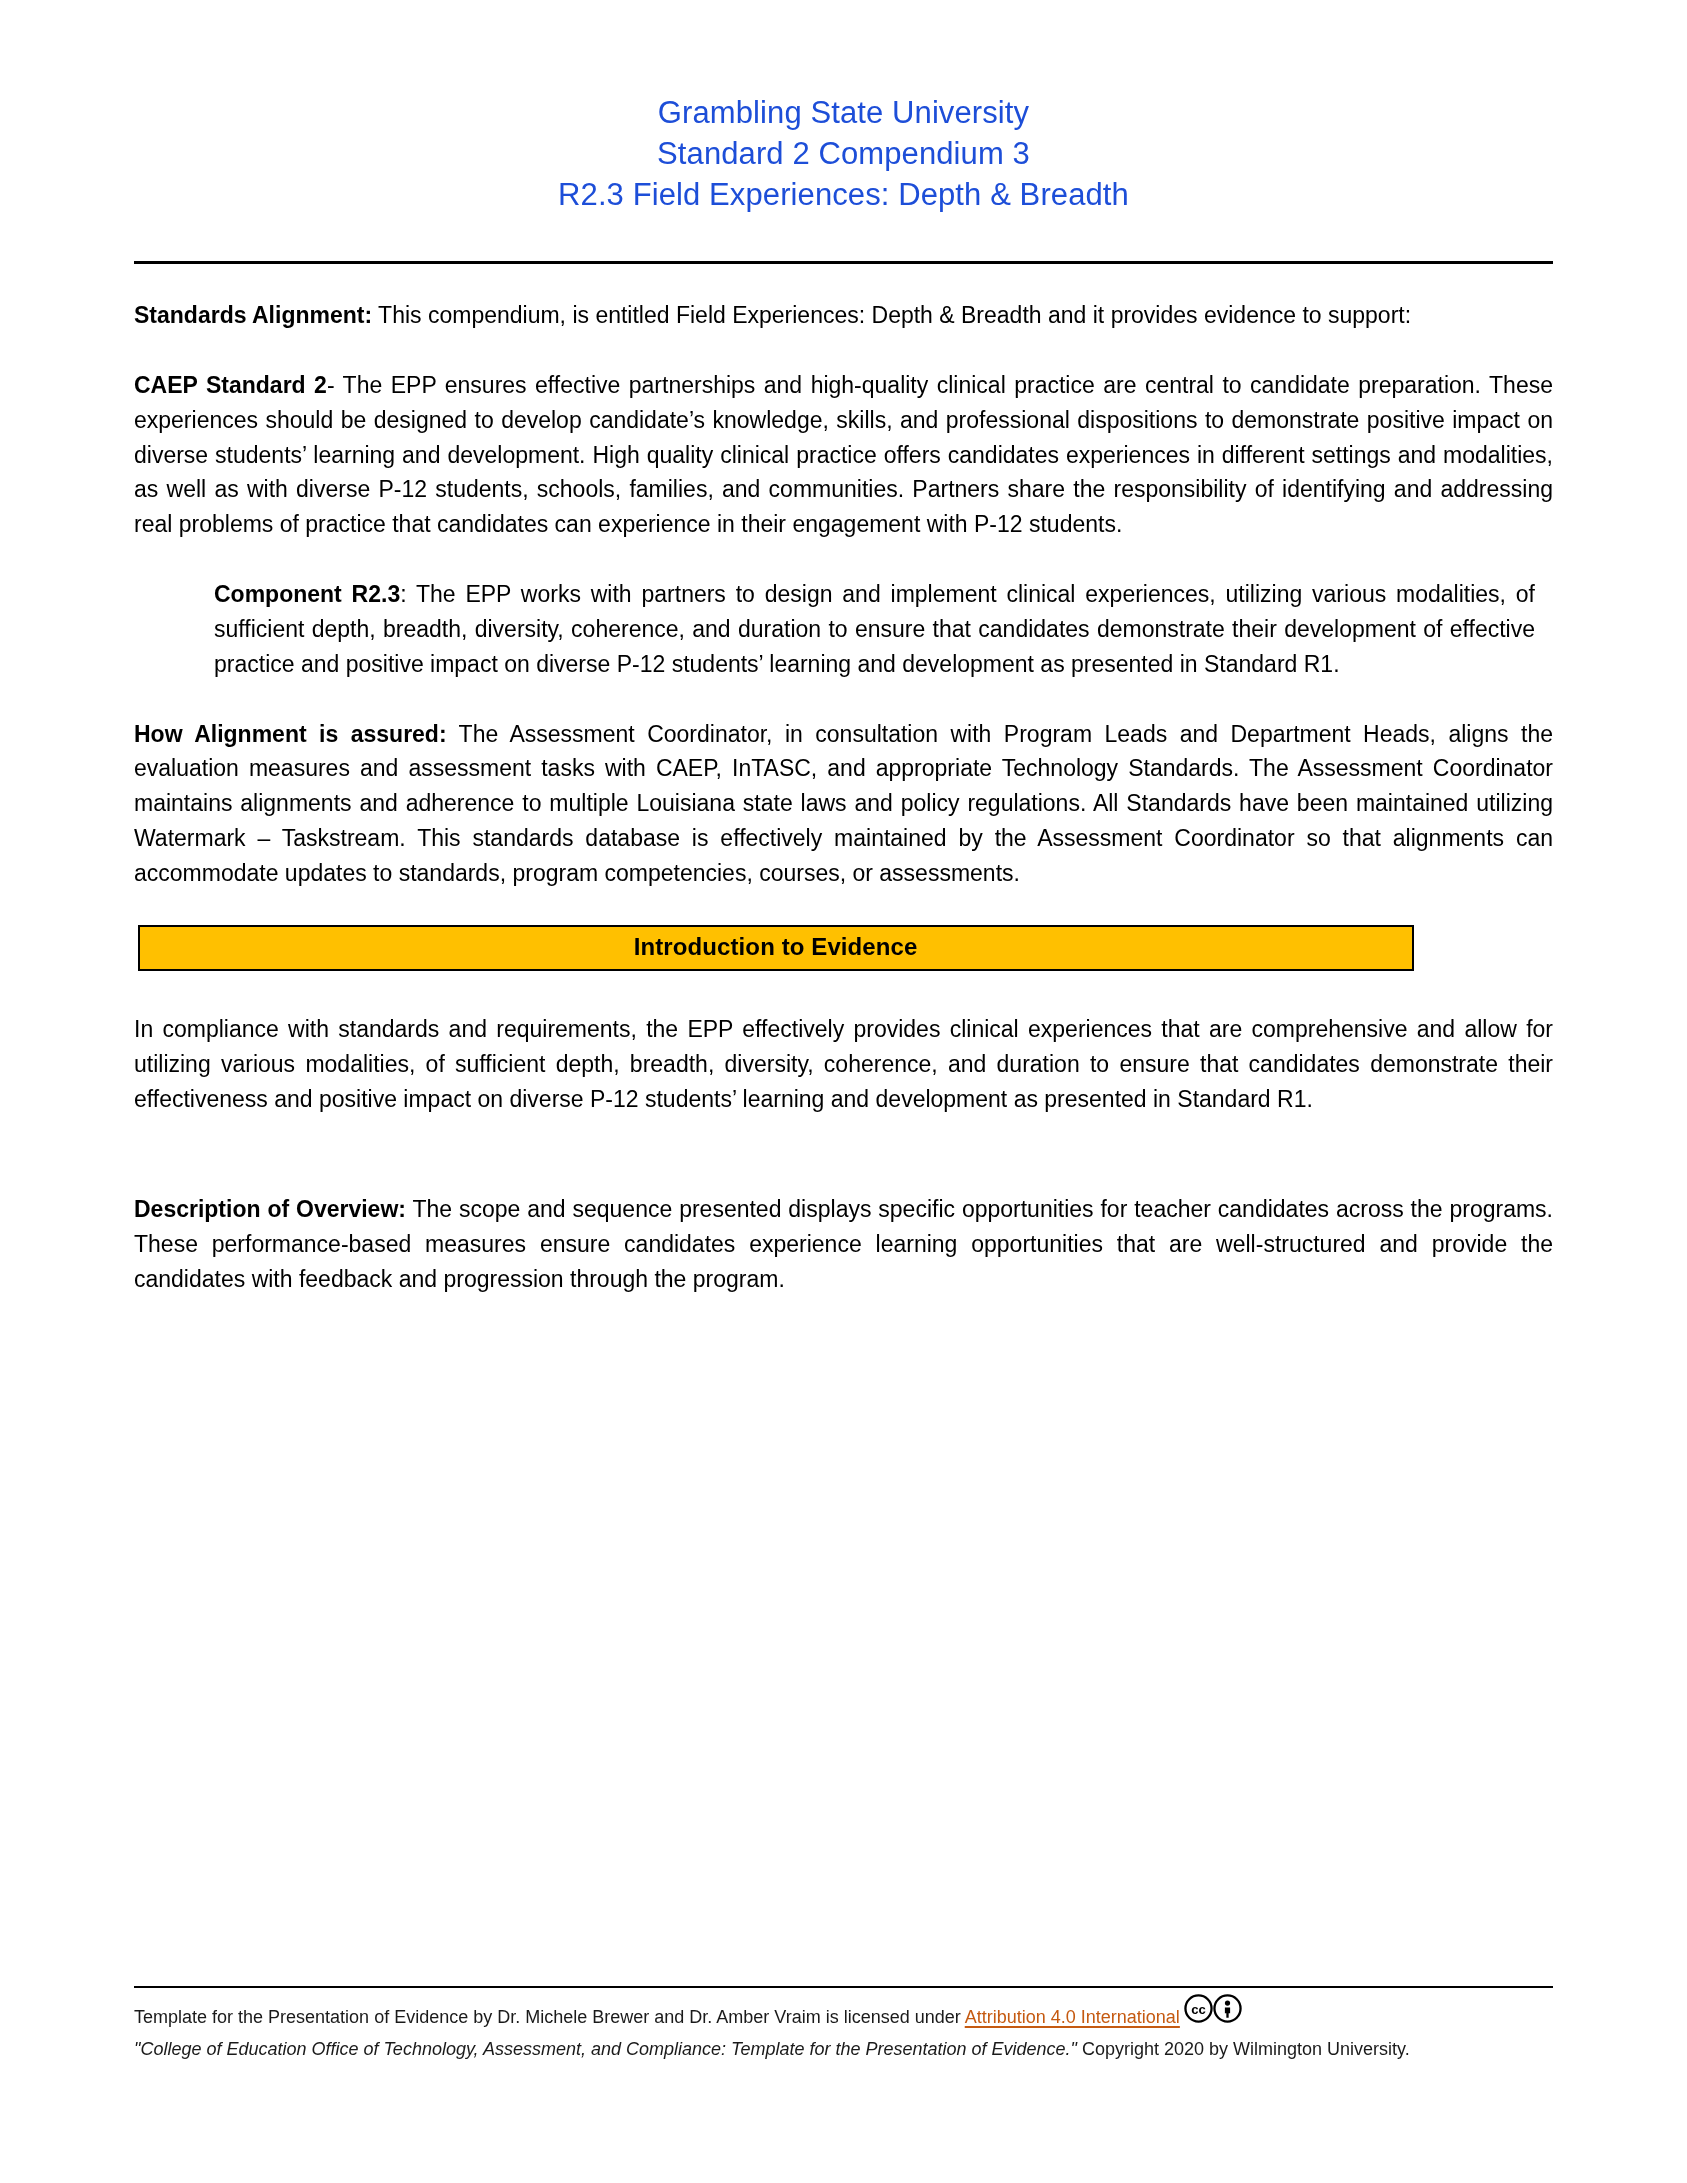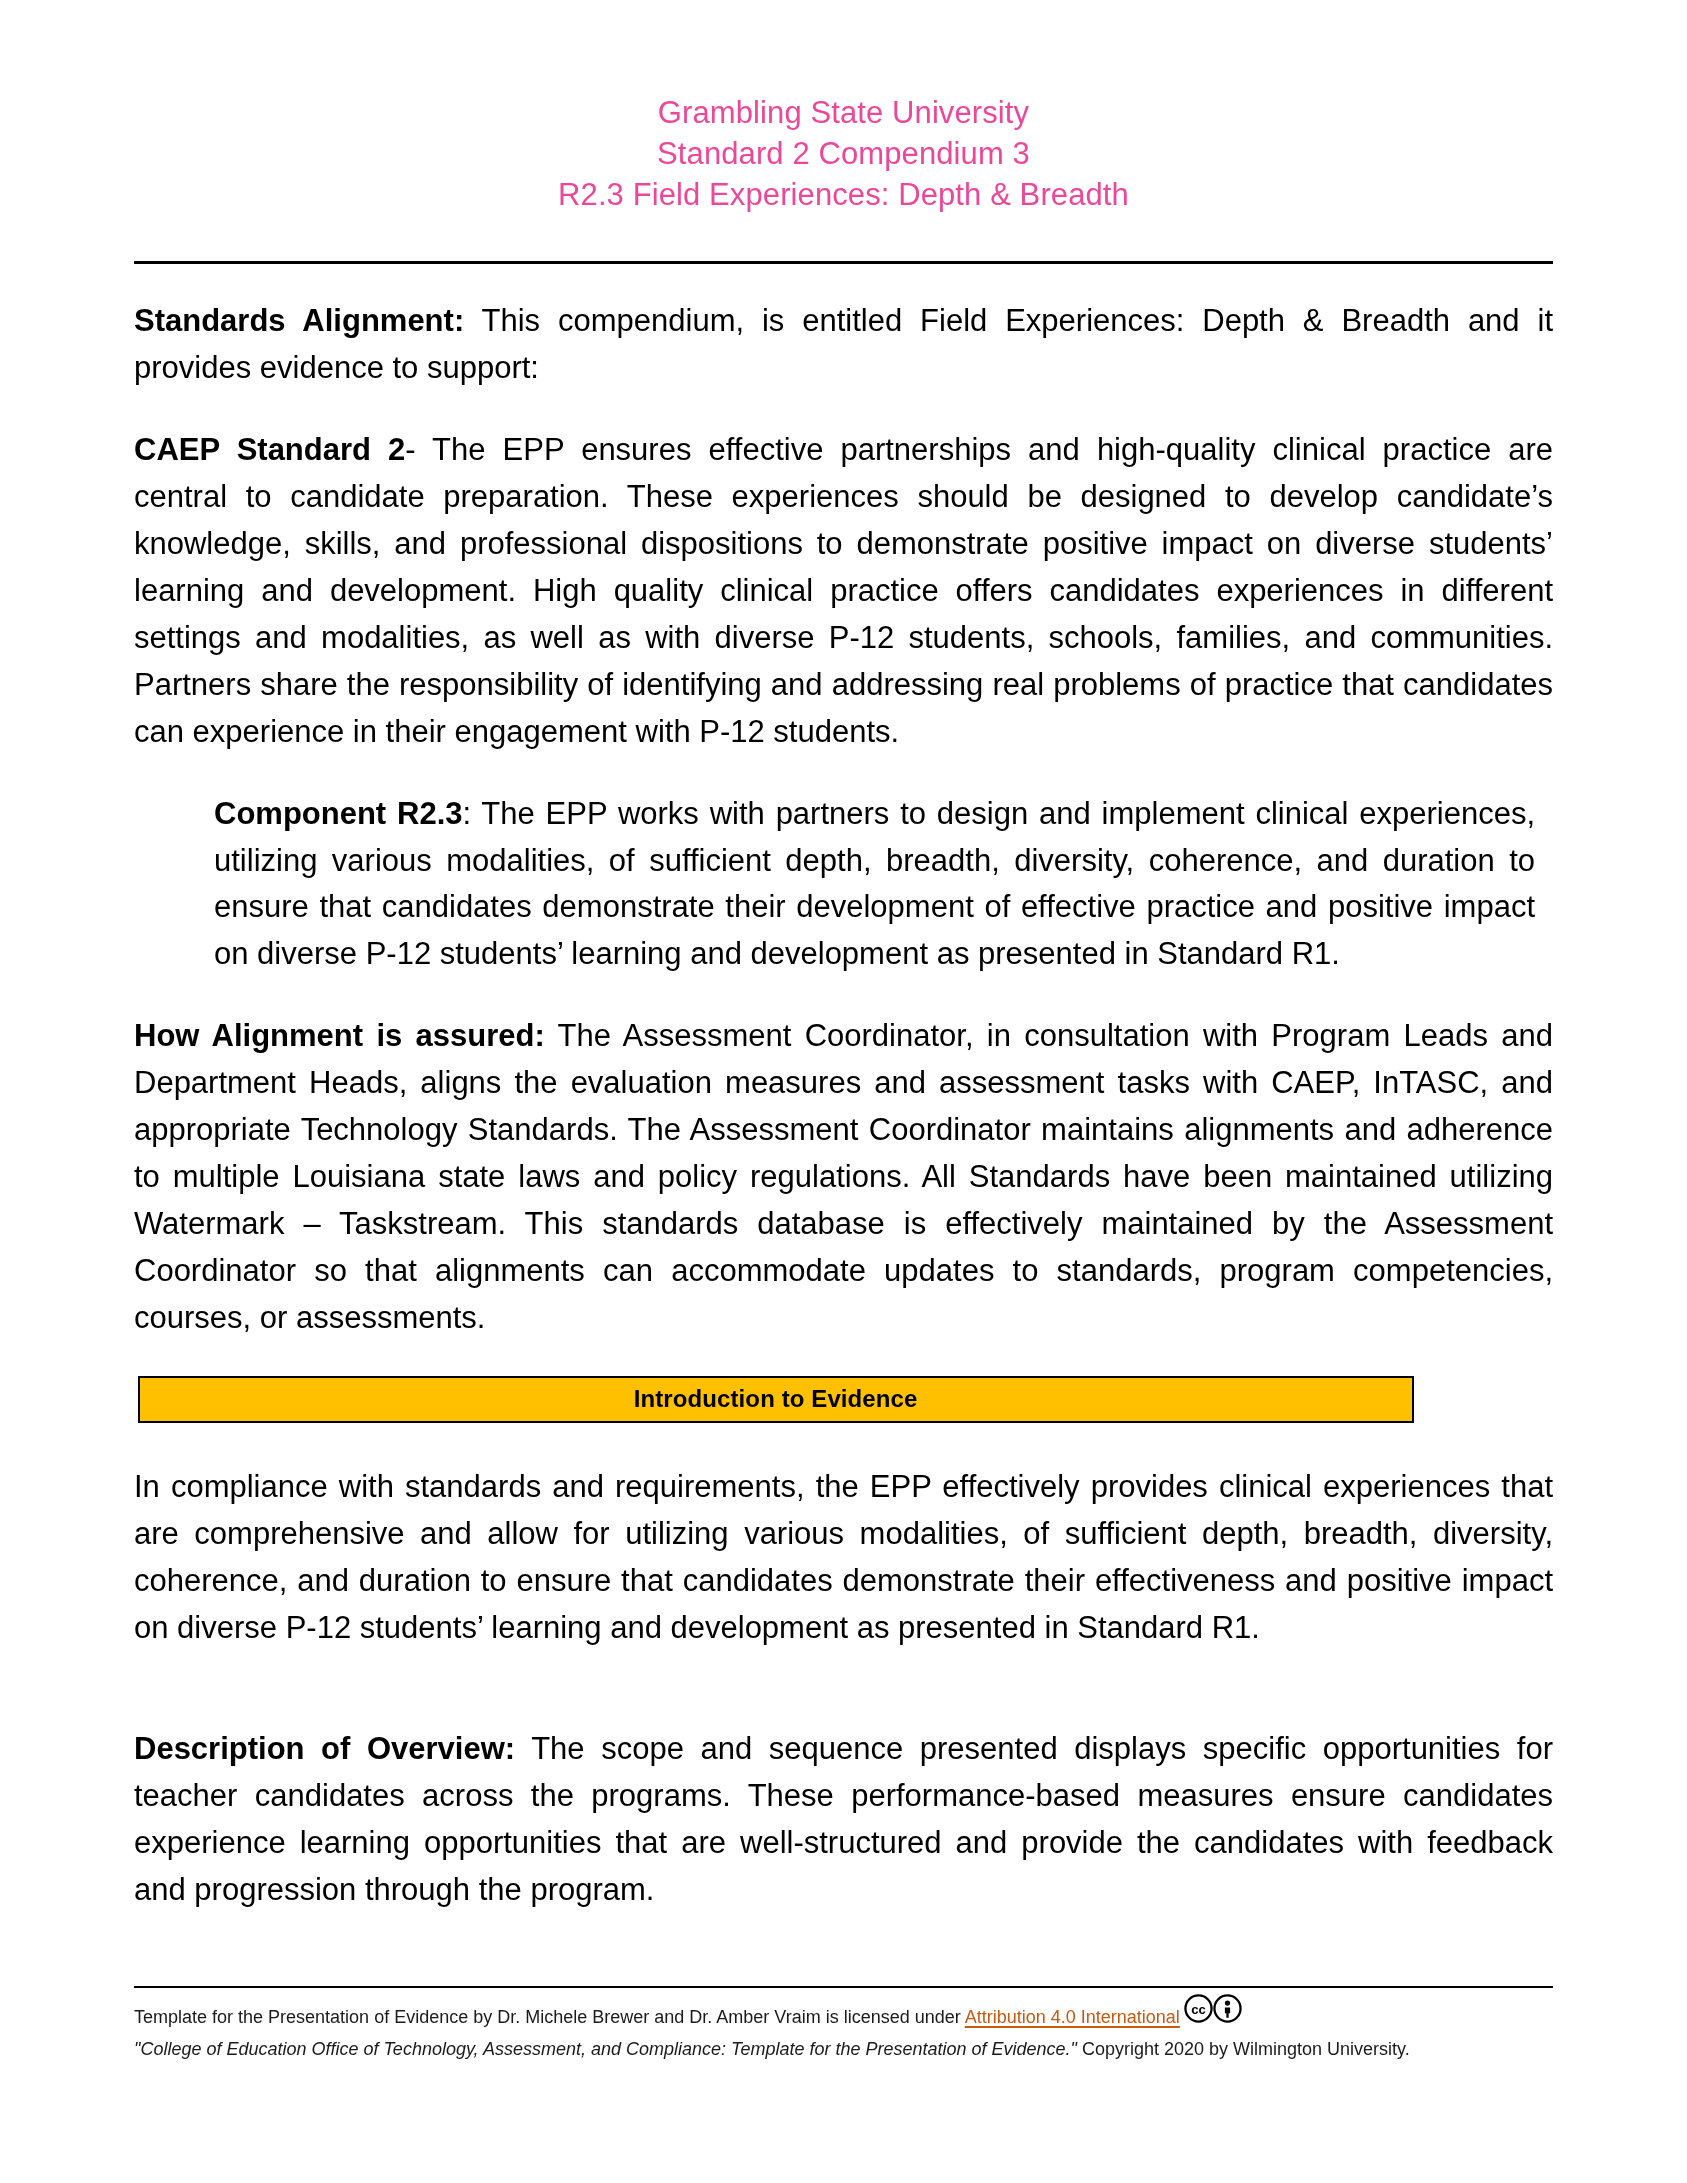--- a/index.html
+++ b/index.html
@@ -25,21 +25,21 @@
     left: 134px;
     top: 93px;
     width: 1419px;
   }
 
   .doc-header .title-line {
     text-align: center;
     font-size: 31px;
     line-height: 1.32;
     letter-spacing: 0.1px;
-    color: #ec4899;
+    color: #1d4ed8;
     white-space: nowrap;
   }
 
   .header-rule {
     position: absolute;
     left: 134px;
     top: 261px;
     width: 1419px;
     height: 2.9px;
     background: #000000;
@@ -48,21 +48,21 @@
   
   .body-area {
     position: absolute;
     left: 134px;
     top: 298px;
     width: 1419px;
   }
 
   p.para {
     margin: 0 0 0 0;
-    font-size: 31px;
+    font-size: 23px;
     line-height: 1.515;
     text-align: justify;
     text-justify: inter-word;
     color: #000000;
     hyphens: none;
   }
 
   p.para.gap-after {
     margin-bottom: 35px;
   }

